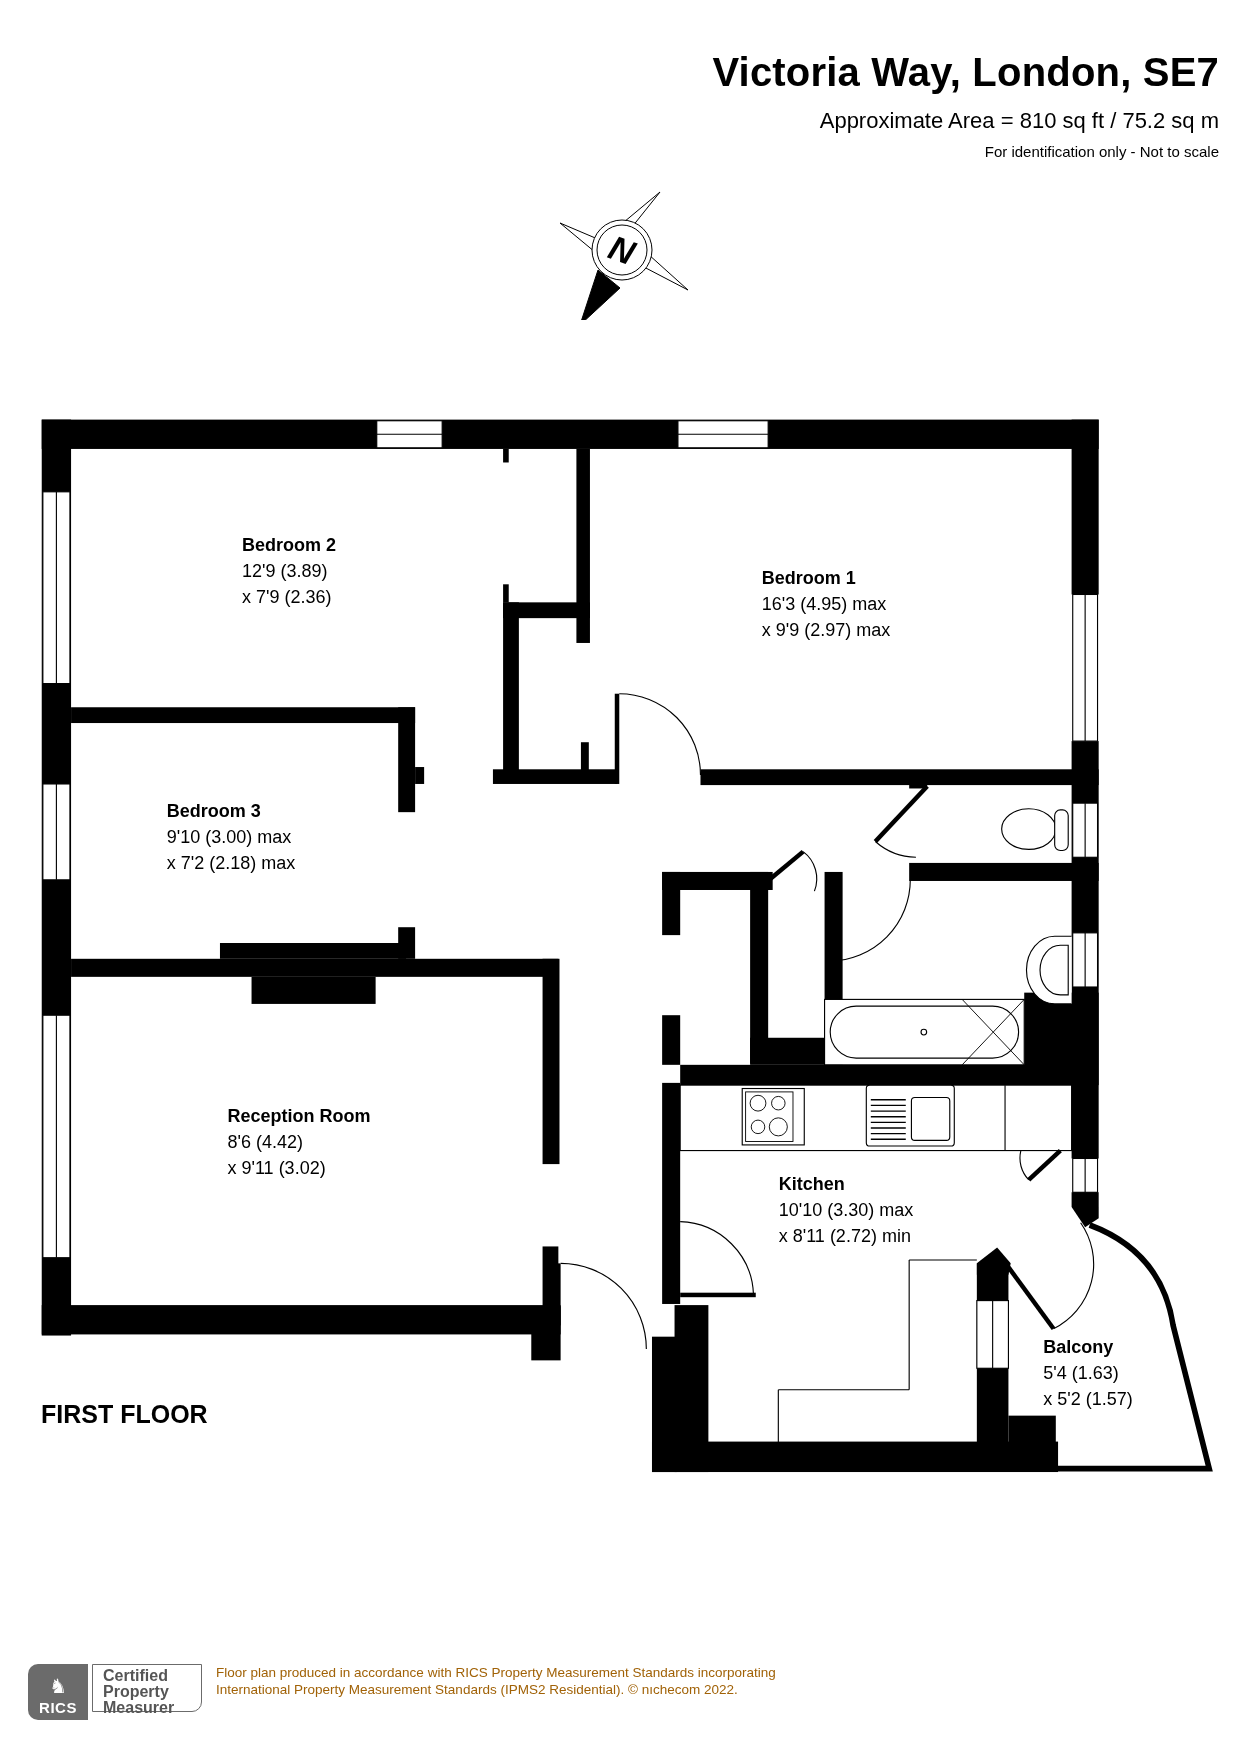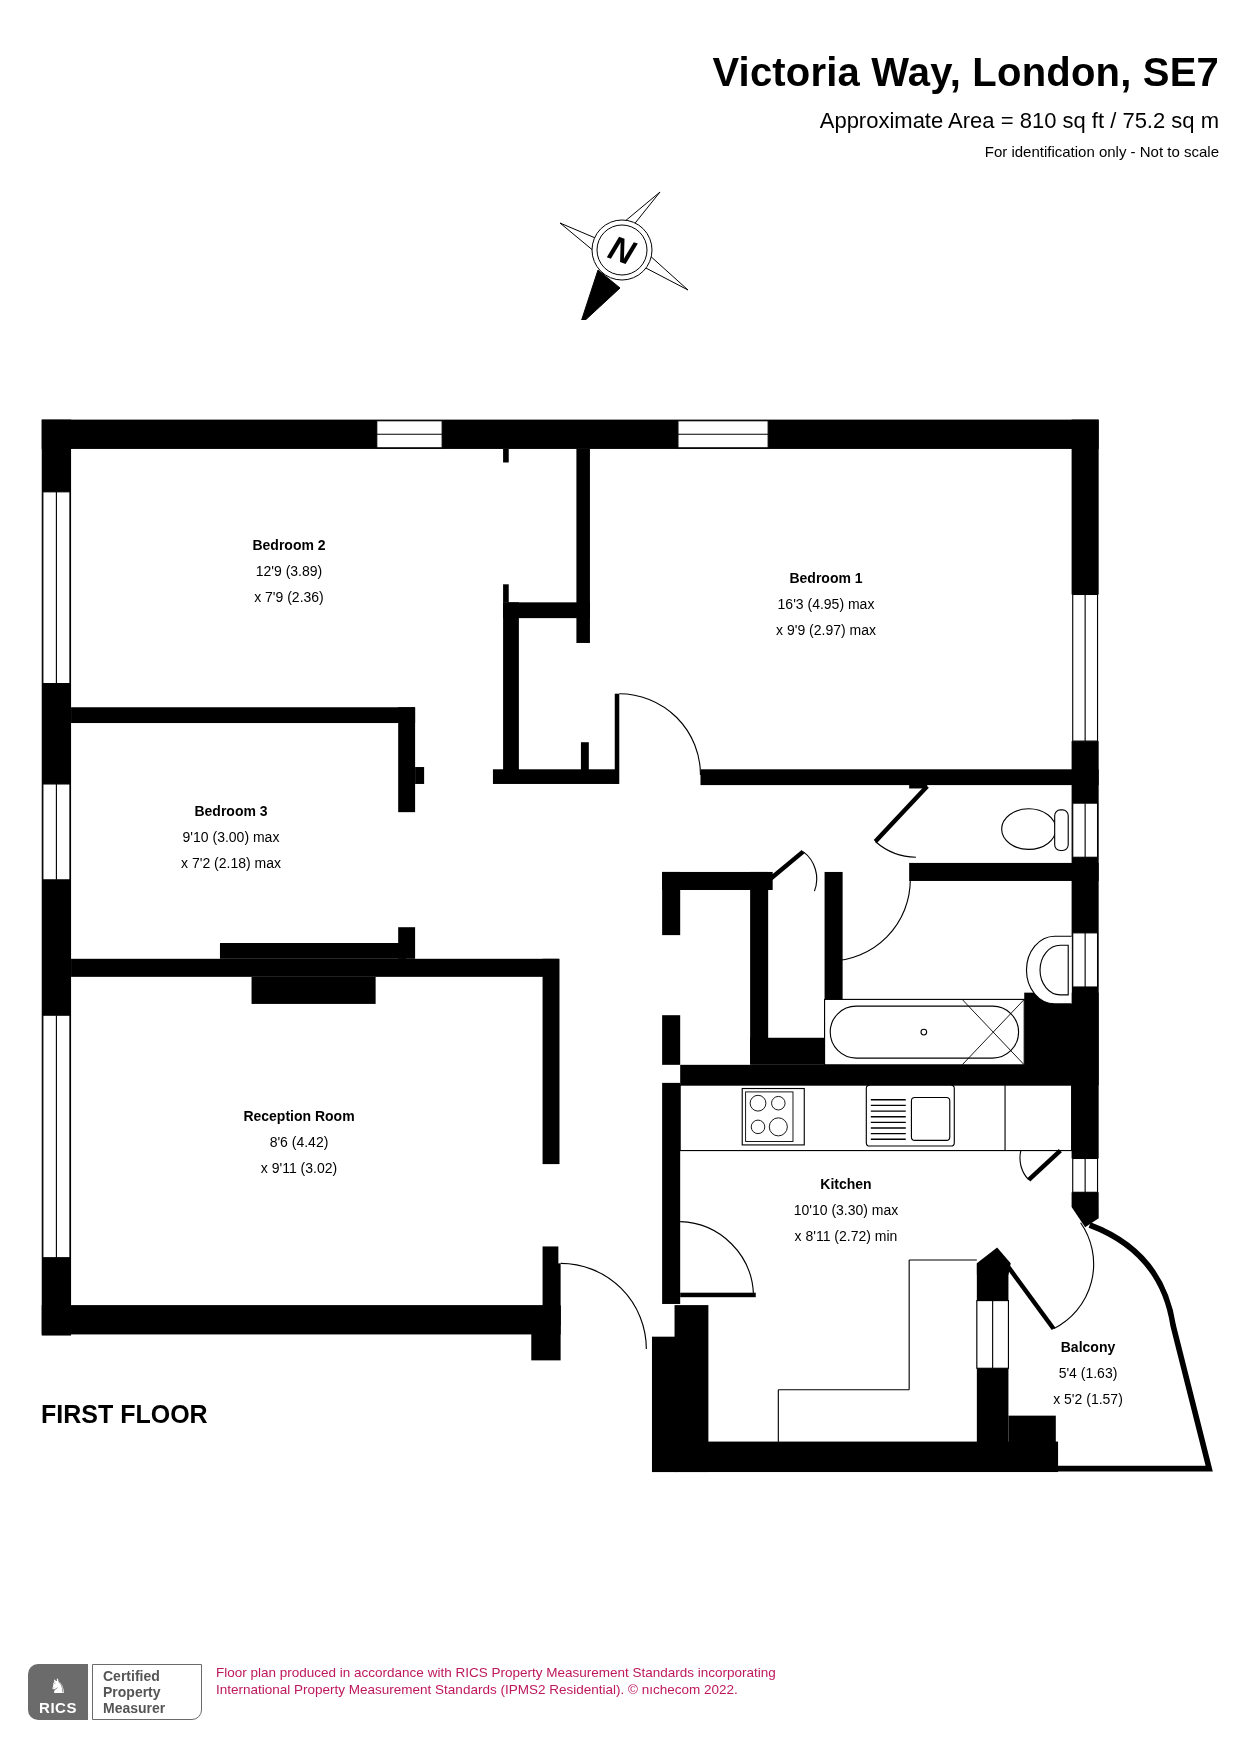--- a/index.html
+++ b/index.html
@@ -4,32 +4,32 @@
 <style>
   html, body { margin: 0; padding: 0; background: #ffffff; }
   body { width: 1241px; height: 1755px; position: relative; overflow: hidden;
          font-family: "Liberation Sans", "DejaVu Sans", sans-serif; color: #000; }
   .header { position: absolute; right: 22px; top: 40px; text-align: right; }
   .title { font-size: 40px; font-weight: bold; line-height: 48px; letter-spacing: 0.2px; margin-top: 8px; }
   .area { font-size: 22px; line-height: 30px; margin-top: 10px; }
   .disclaimer { font-size: 15px; line-height: 20px; margin-top: 6px; }
   .compass { position: absolute; left: 550px; top: 180px; width: 140px; height: 140px; }
   .plan { position: absolute; left: 0; top: 0; width: 1241px; height: 1755px; }
-  .room-label { position: absolute; text-align: center; font-size: 14px; line-height: 26px; transform: translateX(-50%); white-space: nowrap; }
+  .room-label { position: absolute; text-align: left; font-size: 18px; line-height: 26px; transform: translateX(-50%); white-space: nowrap; }
   .room-name { font-weight: bold; }
   .floor-label { position: absolute; left: 41px; top: 1400px; font-size: 25px; font-weight: bold; }
   .footer { position: absolute; left: 28px; top: 1664px; height: 60px; display: flex; align-items: flex-start; }
   .rics-badge { display: flex; height: 56px; }
   .rics-logo { width: 60px; height: 56px; background: #6b6b6b; border-radius: 10px 0 0 10px; color: #fff;
                display: flex; flex-direction: column; align-items: center; justify-content: flex-end; padding-bottom: 4px; box-sizing: border-box; }
   .rics-lion { font-size: 20px; line-height: 22px; margin-bottom: 2px; }
   .rics-word { font-size: 15px; font-weight: bold; letter-spacing: 0.5px; }
-  .rics-cert { width: 110px; height: 56px; border: 1.5px solid #6b6b6b; border-left: none; border-radius: 0 0 10px 0;
-               box-sizing: border-box; padding: 3px 10px; color: #555; font-weight: bold; font-size: 14px; line-height: 16px; margin-left: 4px; border-left: 1.5px solid #6b6b6b; }
-  .footer-text { margin-left: 14px; color: #be185d; font-size: 13.5px; line-height: 17px; }
+  .rics-cert { width: 110px; height: 48px; border: 1.5px solid #6b6b6b; border-left: none; border-radius: 0 0 10px 0;
+               box-sizing: border-box; padding: 3px 10px; color: #555; font-weight: bold; font-size: 16px; line-height: 16px; margin-left: 4px; border-left: 1.5px solid #6b6b6b; }
+  .footer-text { margin-left: 14px; color: #a16207; font-size: 13.5px; line-height: 17px; }
 </style>
 </head>
 <body>
 
 <div class="header">
   <div class="title">Victoria Way, London, SE7</div>
   <div class="area">Approximate Area = 810 sq ft / 75.2 sq m</div>
   <div class="disclaimer">For identification only - Not to scale</div>
 </div>
 

